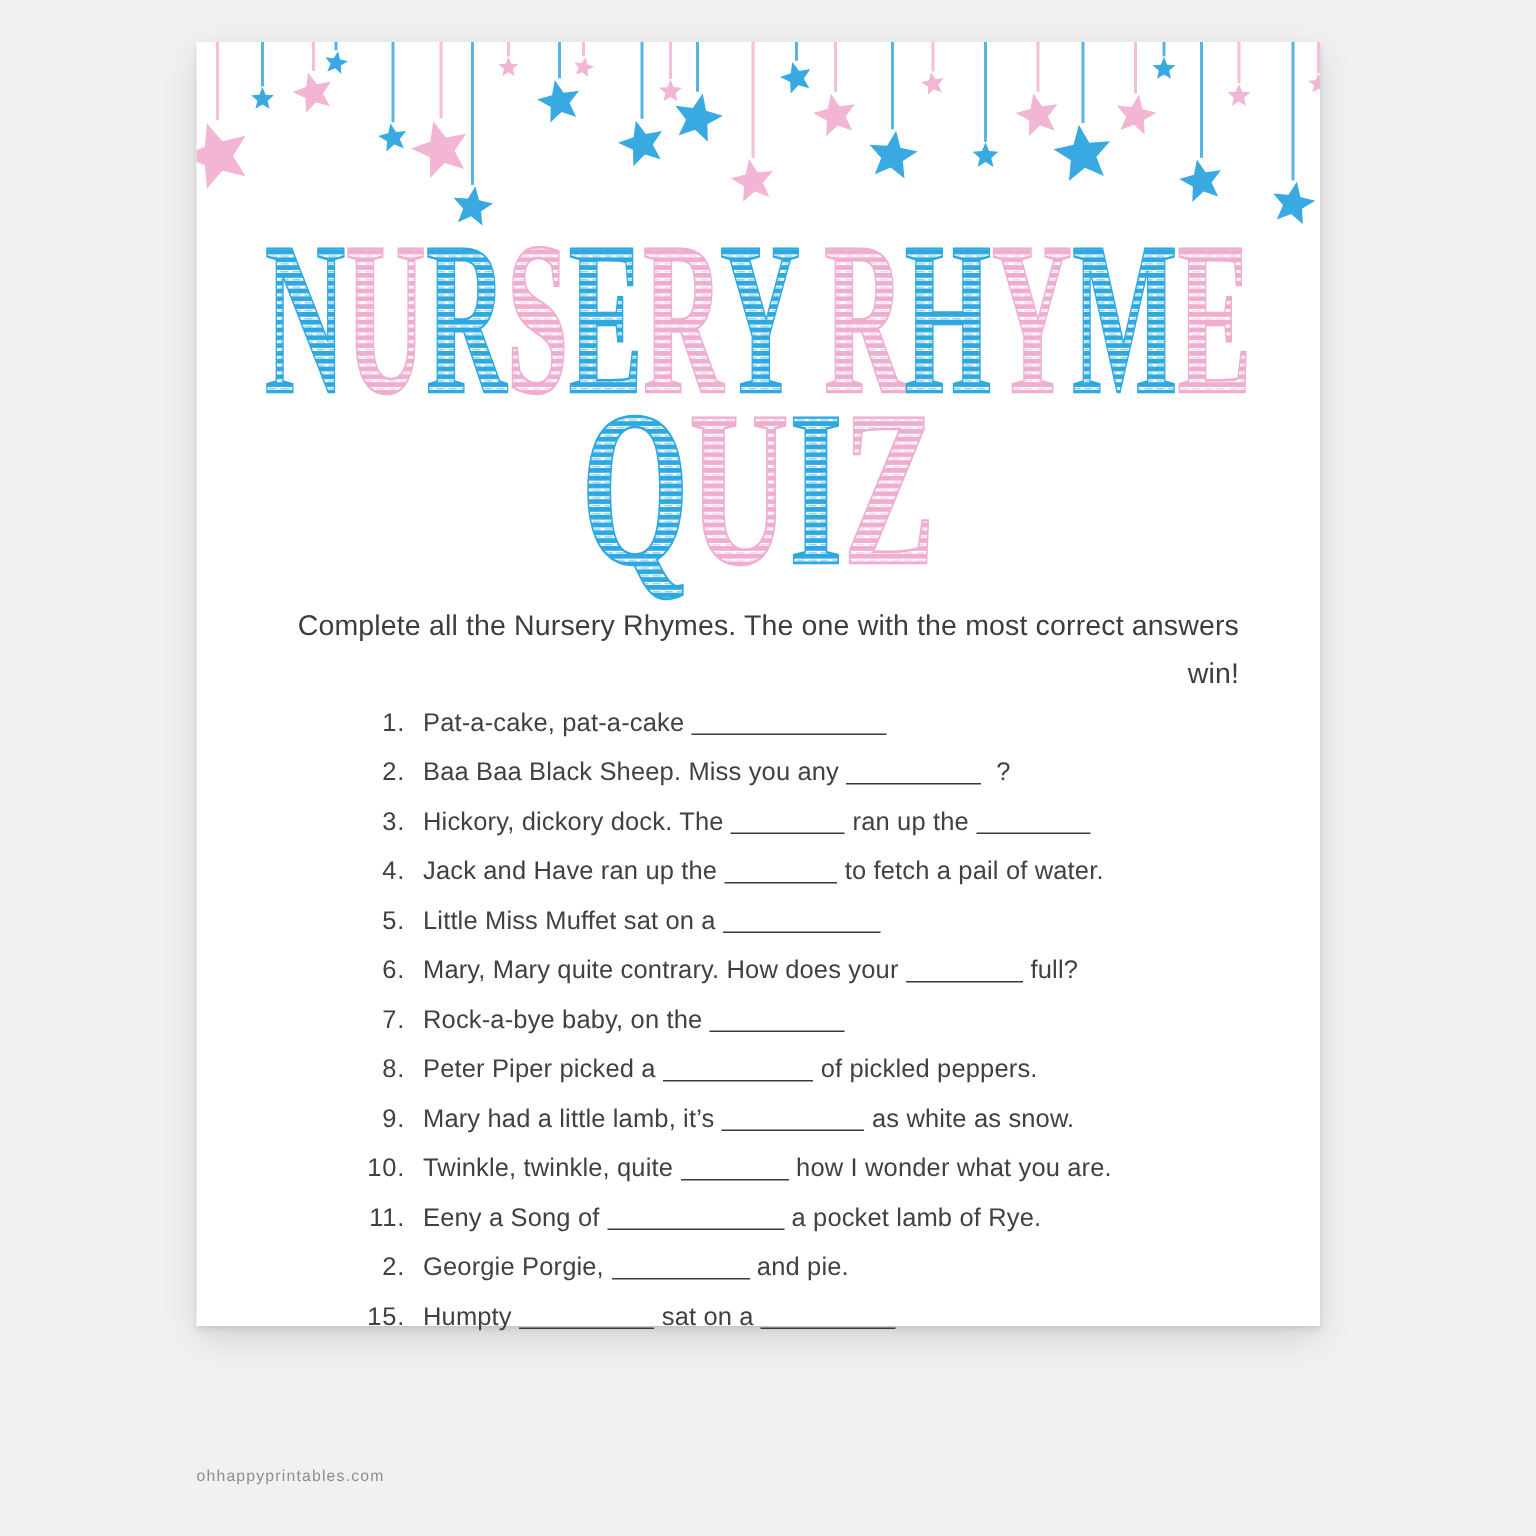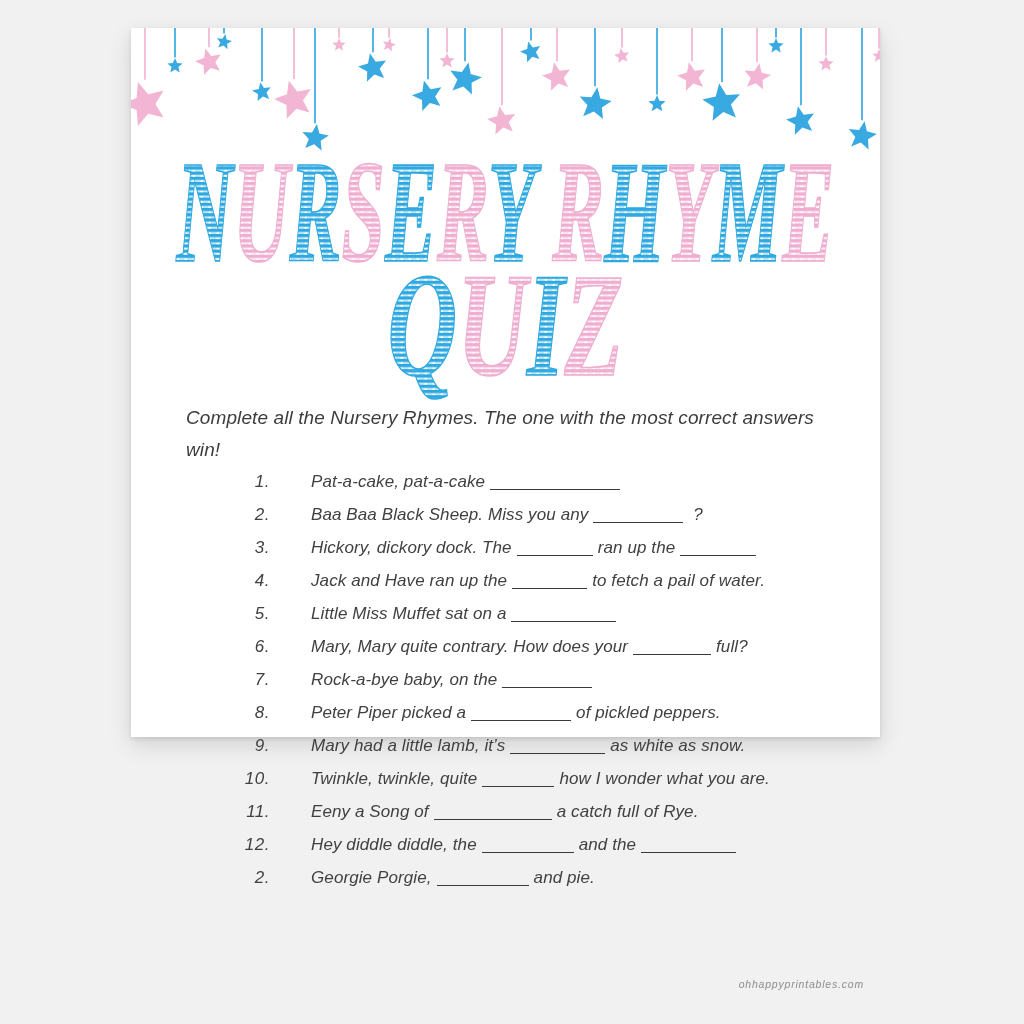--- a/index.html
+++ b/index.html
@@ -6,47 +6,46 @@
     --blue:#39a9e1; --pink:#f2b5d3; --title-blue:#2ea8e0; --title-pink:#efadd0;
     --text:#414141; --line:#3a3a3a; --background:#f1f1f2; --page:#ffffff; --footer-text:#8d8d8d;
   }
   html,body{margin:0;padding:0;}
   body{
     width:1024px;height:1024px;position:relative;overflow:hidden;
     background:var(--background);
     font-family:"Liberation Sans",sans-serif;
   }
   .page{
-    position:absolute;left:131px;top:28px;width:749px;height:709px;
+    position:absolute;left:131px;top:28px;width:749px;height:856px;
     background:var(--page);
     box-shadow:0 2px 4px rgba(0,0,0,.10), 0 8px 22px rgba(0,0,0,.13);
-    font-style:italic;
   }
   #stars-svg{position:absolute;left:0;top:0;width:749px;height:165px;display:block;}
   #title-svg{position:absolute;left:0;top:128px;width:749px;height:240px;display:block;overflow:visible;}
   #title-svg text{
     font-family:"Liberation Serif",serif;font-weight:bold;
   }
   .instructions{
     position:absolute;left:55px;top:374px;width:640px;
-    text-align:left;font-size:19px;line-height:32px;color:#3d3d3d;letter-spacing:.1px;
+    text-align:right;font-size:19px;line-height:32px;color:#3d3d3d;letter-spacing:.1px;
   }
   .quiz{
     position:absolute;left:103px;top:444px;right:30px;
     font-size:17px;color:var(--text);
   }
   .quiz-row{display:flex;align-items:baseline;height:20px;margin-bottom:13px;}
   .quiz-num{flex:0 0 36px;text-align:right;margin-right:12px;letter-spacing:.5px;}
-  .quiz-content{flex:1;white-space:nowrap;letter-spacing:.1px;margin-left:29px;}
+  .quiz-content{flex:1;white-space:nowrap;letter-spacing:.1px;}
   .blank{
     display:inline-block;height:11px;margin:0 5px;position:relative;top:3px;
     border-bottom:1.8px solid var(--line);
   }
   .footer{
-    position:absolute;left:0;right:16px;top:950px;text-align:right;
+    position:absolute;left:0;right:1px;top:950px;text-align:left;
     font-size:10.5px;letter-spacing:.8px;color:var(--footer-text);
   }
 </style>
 </head>
 <body>
 
 <div class="page">
 
   <svg id="stars-svg" viewBox="0 0 749 165">
       <line x1="14" y1="0" x2="14" y2="51.849999999999994" stroke="#f2b5d3" stroke-width="2" opacity="0.85"></line>
@@ -158,27 +157,27 @@
       <div class="quiz-row">
         <span class="quiz-num">9.</span>
         <span class="quiz-content"><span>Mary had a little lamb, it’s</span><span class="blank" style="width: 95px;"></span><span>as white as snow.</span></span>
       </div>
       <div class="quiz-row">
         <span class="quiz-num">10.</span>
         <span class="quiz-content"><span>Twinkle, twinkle, quite</span><span class="blank" style="width: 72px;"></span><span>how I wonder what you are.</span></span>
       </div>
       <div class="quiz-row">
         <span class="quiz-num">11.</span>
-        <span class="quiz-content"><span>Eeny a Song of</span><span class="blank" style="width: 118px;"></span><span>a catch full of Rye.</span></span>
-      </div>
-      <div class="quiz-row">
-        <span class="quiz-num">12.</span>
-        <span class="quiz-content"><span>Hey diddle diddle, the</span><span class="blank" style="width: 92px;"></span><span>and the</span><span class="blank" style="width: 95px;"></span></span>
+        <span class="quiz-content"><span>Eeny a Song of</span><span class="blank" style="width: 118px;"></span><span>a pocket lamb of Rye.</span></span>
       </div>
       <div class="quiz-row">
         <span class="quiz-num">2.</span>
         <span class="quiz-content"><span> Georgie Porgie,</span><span class="blank" style="width: 92px;"></span><span>and pie.</span></span>
+      </div>
+      <div class="quiz-row">
+        <span class="quiz-num">15.</span>
+        <span class="quiz-content"><span>Humpty</span><span class="blank" style="width: 90px;"></span><span>sat on a</span><span class="blank" style="width: 90px;"></span></span>
       </div>
     </div>
 
   <div class="footer">ohhappyprintables.com</div>
 
 </div>
 
 </body></html>

